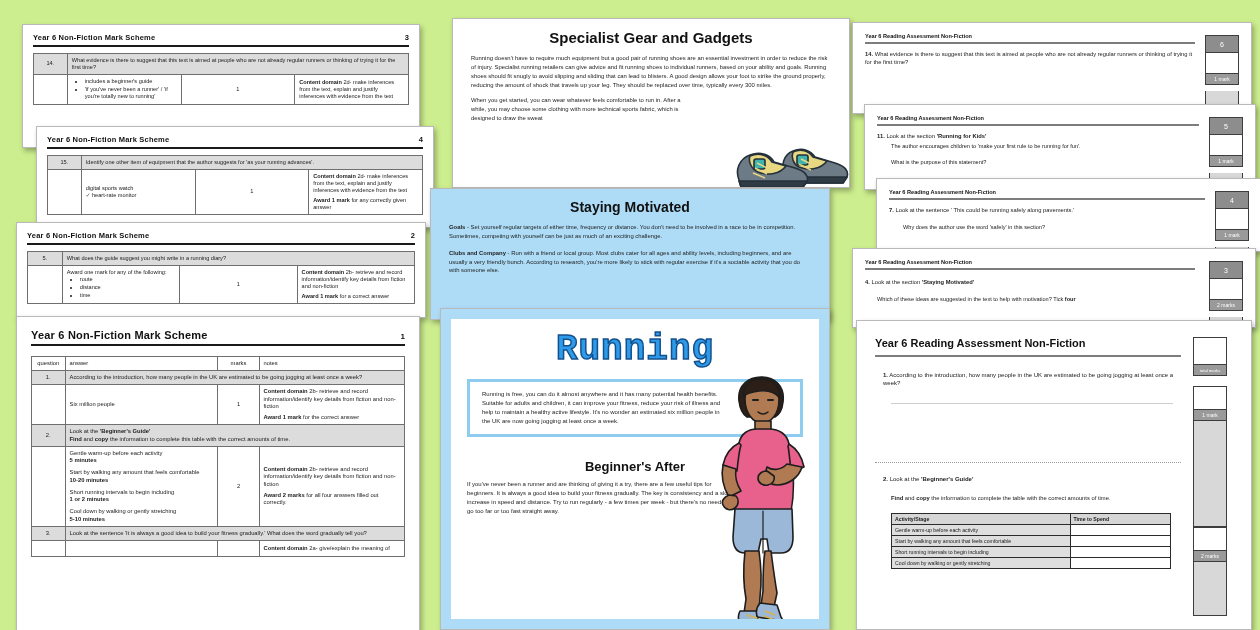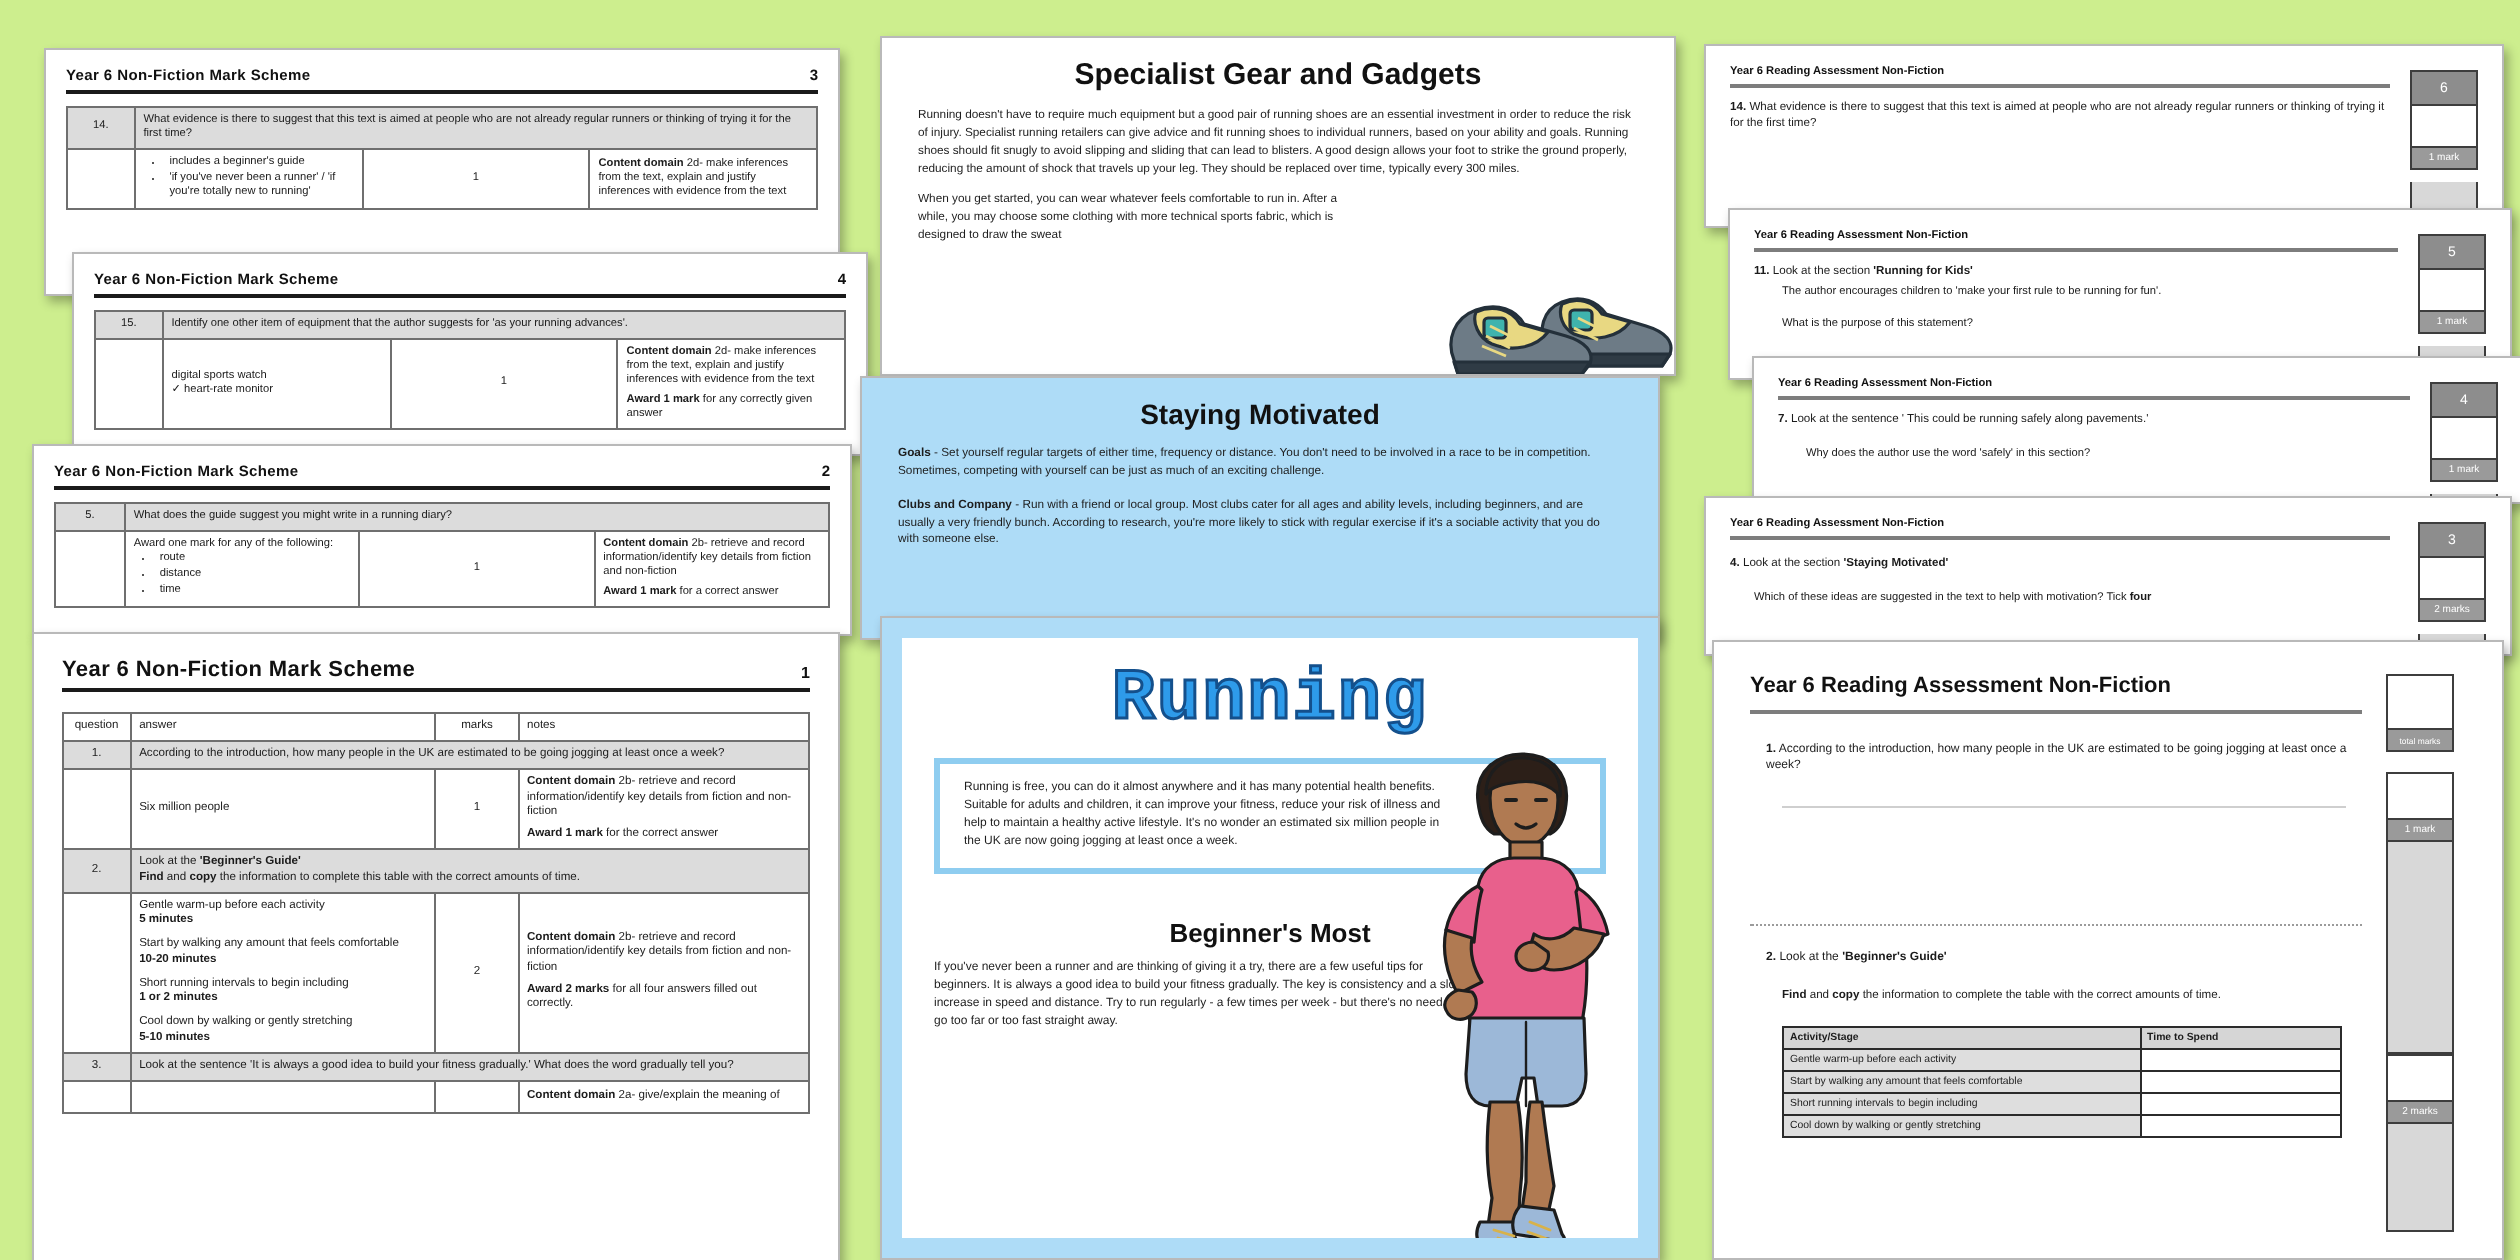--- a/index.html
+++ b/index.html
@@ -322,21 +322,21 @@
           <td class="col-m"></td>
           <td class="col-n">
             <span class="b">Content domain</span>
             <span>2a- give/explain the meaning of</span>
           </td>
         </tr>
       </tbody>
     </table>
   </div>
 
-  <div class="sheet" style="left:440px; top:18px; width:398px; height:170px; padding:10px 18px;">
+  <div class="sheet" style="left:452px; top:18px; width:398px; height:170px; padding:10px 18px;">
     <div class="info-title" style="font-size:15px; margin-bottom:8px;">Specialist Gear and Gadgets</div>
     <div class="info-p" style="font-size:5.9px;">Running doesn't have to require much equipment but a good pair of running shoes are an essential investment in order to reduce the risk of injury. Specialist running retailers can give advice and fit running shoes to individual runners, based on your ability and goals. Running shoes should fit snugly to avoid slipping and sliding that can lead to blisters. A good design allows your foot to strike the ground properly, reducing the amount of shock that travels up your leg. They should be replaced over time, typically every 300 miles.</div>
     <div class="info-p" style="font-size:5.9px; margin-top:7px; width:62%;">When you get started, you can wear whatever feels comfortable to run in. After a while, you may choose some clothing with more technical sports fabric, which is designed to draw the sweat</div>
 
     <svg class="shoe-art" width="130" height="70" viewBox="0 0 130 70" style="right:-4px; bottom:-8px;">
       <g stroke="#24303a" stroke-width="1.6" stroke-linejoin="round">
         <path d="M62 50 C58 40 60 30 70 26 C80 22 88 26 92 32 L112 38 C122 41 126 46 124 52 L120 58 L64 58 Z" fill="#6d7b86"></path>
         <path d="M70 27 C78 23 86 26 90 32 L104 36 C98 44 86 46 76 42 C70 39 68 32 70 27 Z" fill="#e8d882"></path>
         <rect x="74" y="30" width="11" height="10" rx="2" fill="#3fb3ad"></rect>
         <path d="M62 52 L124 52 L120 58 L64 58 Z" fill="#2f3b45"></path>
@@ -362,21 +362,21 @@
 
   <div class="sheet blue-panel" style="left:440px; top:308px; width:390px; height:322px; padding:10px 10px;">
     <div style="background:#ffffff; width:100%; height:100%; padding:12px 16px; position:relative; overflow:hidden;">
 
       <div class="running-banner" style="font-size:36px; line-height:1.05; margin-bottom:10px;font-family:Liberation Mono, monospace;">Running</div>
 
       <div class="intro-box" style="padding:8px 12px;">
         <div class="info-p" style="font-size:6px; width:80%;">Running is free, you can do it almost anywhere and it has many potential health benefits. Suitable for adults and children, it can improve your fitness, reduce your risk of illness and help to maintain a healthy active lifestyle. It's no wonder an estimated six million people in the UK are now going jogging at least once a week.</div>
       </div>
 
-      <div class="info-title" style="font-size:13px; margin:22px 0 6px 0;">Beginner's Most</div>
+      <div class="info-title" style="font-size:13px; margin:22px 0 6px 0;">Beginner's After</div>
       <div class="info-p" style="font-size:6px; width:80%;">If you've never been a runner and are thinking of giving it a try, there are a few useful tips for beginners. It is always a good idea to build your fitness gradually. The key is consistency and a slow increase in speed and distance. Try to run regularly - a few times per week - but there's no need to go too far or too fast straight away.</div>
 
       <svg class="runner-art" width="104" height="265" viewBox="0 0 104 265" style="right:6px; top:52px;">
         <g stroke="#1d1d1d" stroke-width="1.6" stroke-linejoin="round" stroke-linecap="round">
 
           <path d="M30 30 C28 14 40 6 52 6 C66 6 76 15 74 31 C73 40 70 44 66 46 L38 46 C33 43 31 38 30 30 Z" fill="#2c1f18"></path>
 
           <path d="M36 28 C36 16 44 10 53 10 C63 10 70 17 70 29 C70 43 62 52 53 52 C44 52 36 42 36 28 Z" fill="#b07a52"></path>
 
           <path d="M34 26 C34 13 44 7 54 8 C66 9 72 17 71 27 C66 21 58 19 50 20 C43 21 37 22 34 26 Z" fill="#2c1f18"></path>

